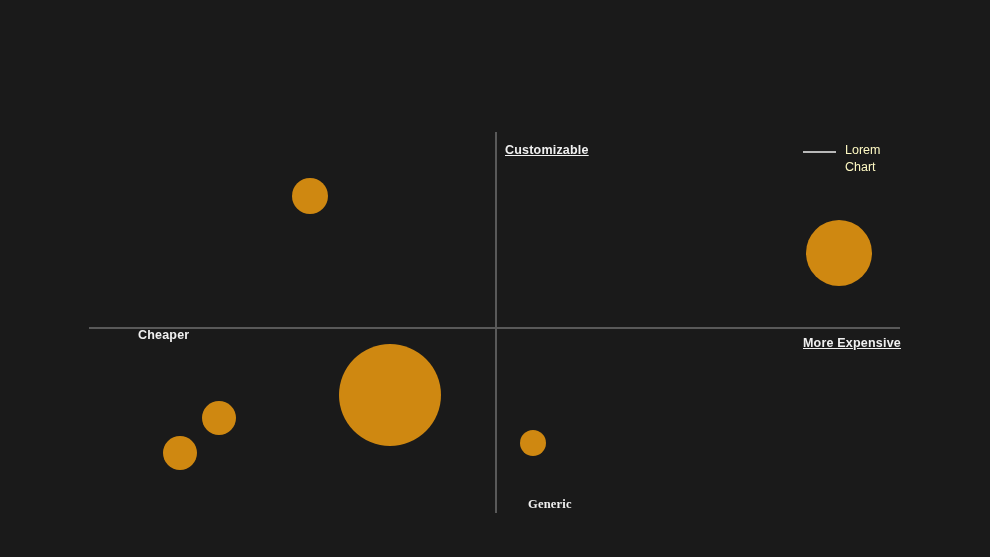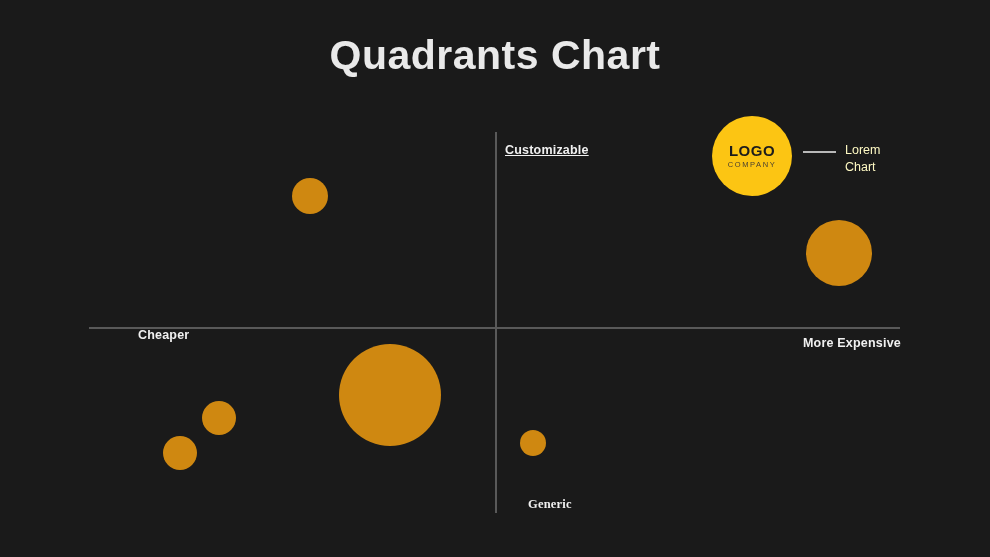--- a/index.html
+++ b/index.html
@@ -54,21 +54,21 @@
     position: absolute;
     font-size: 12.5px;
     font-weight: bold;
     color: #f0f0f0;
     letter-spacing: 0.2px;
     white-space: nowrap;
   }
   #label-top    { left: 505px; top: 143px; text-decoration: underline; }
   #label-bottom { left: 528px; top: 497px; font-family: Liberation Serif, serif; }
   #label-left   { left: 91px;  top: 328px; margin-left: 47px; }
-  #label-right  { left: 803px; top: 336px; }
+  #label-right  { left: 803px; top: 336px; text-decoration: underline; }
 
   
   .bubble {
     position: absolute;
     border-radius: 50%;
     background: #cf8811;
   }
 
   
   #logo-bubble {
@@ -114,42 +114,37 @@
     color: #fef9c3;
     line-height: 17px;
     white-space: nowrap;
   }
 </style>
 </head>
 <body>
 
 <div id="slide">
 
-  <div id="chart-title">Quadrants Chart</div>
 
   <div class="axis-line-h"></div>
   <div class="axis-line-v"></div>
 
   <div class="axis-label" id="label-top">Customizable</div>
   <div class="axis-label" id="label-bottom">Generic</div>
   <div class="axis-label" id="label-left">Cheaper</div>
   <div class="axis-label" id="label-right">More Expensive</div>
 
   <div id="bubble-layer">
       <div class="bubble" style="left: 292px; top: 178px; width: 36px; height: 36px; background: rgb(207, 136, 17);"></div>
       <div class="bubble" style="left: 806px; top: 220px; width: 66px; height: 66px; background: rgb(207, 136, 17);"></div>
       <div class="bubble" style="left: 339px; top: 344px; width: 102px; height: 102px; background: rgb(207, 136, 17);"></div>
       <div class="bubble" style="left: 202px; top: 401px; width: 34px; height: 34px; background: rgb(207, 136, 17);"></div>
       <div class="bubble" style="left: 163px; top: 436px; width: 34px; height: 34px; background: rgb(207, 136, 17);"></div>
       <div class="bubble" style="left: 520px; top: 430px; width: 26px; height: 26px; background: rgb(207, 136, 17);"></div>
     </div>
 
-  <div id="logo-bubble">
-    <div class="logo-main">LOGO</div>
-    <div class="logo-sub">COMPANY</div>
-  </div>
   <div id="logo-connector"></div>
   <div id="logo-caption">
     <div>Lorem</div>
     <div>Chart</div>
   </div>
 
 </div>
 
 </body></html>

